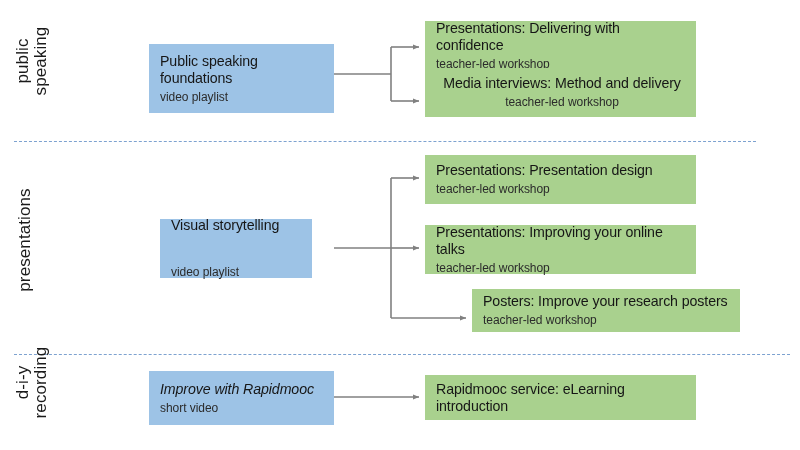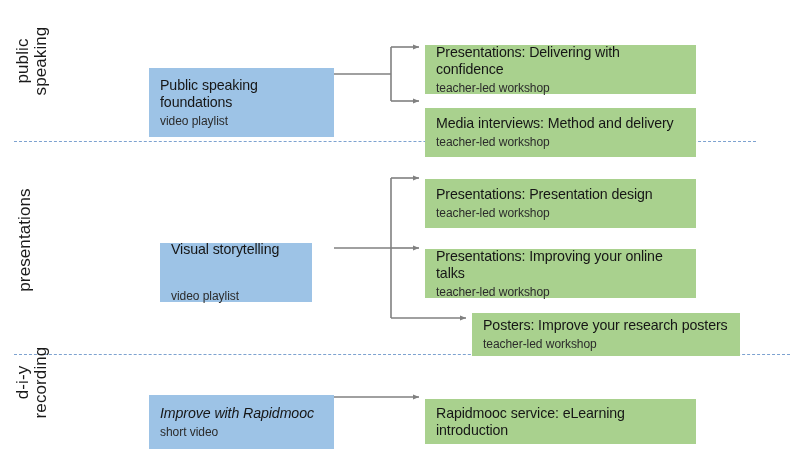--- a/index.html
+++ b/index.html
@@ -40,21 +40,20 @@
 
   
   .node {
     position: absolute;
     box-sizing: border-box;
     display: flex;
     flex-direction: column;
     justify-content: center;
     padding-left: 11px;
     padding-right: 8px;
-    margin-top: 24px;
   }
   .node.blue  { background: #9dc3e6; }
   .node.green { background: #a9d18e; }
   .node .title {
     font-size: 14.2px;
     color: #161616;
     line-height: 1.18;
     letter-spacing: -0.1px;
   }
   .node .title.italic { font-style: italic; font-weight: 500; }
@@ -112,21 +111,21 @@
   <div class="node blue" style="left:149px; top:44px; width:185px; height:69px;">
     <div class="title">Public speaking foundations</div>
     <div class="subtitle">video playlist</div>
   </div>
 
   <div class="node green" style="left:425px; top:21px; width:271px; height:49px;">
     <div class="title">Presentations: Delivering with confidence</div>
     <div class="subtitle">teacher-led workshop</div>
   </div>
 
-  <div class="node green" style="left:425px; top:84px; width:271px; height:49px;">
+  <div class="node green" style="left:425px; top:68px; width:271px; height:49px;text-align:center;">
     <div class="title">Media interviews: Method and delivery</div>
     <div class="subtitle">teacher-led workshop</div>
   </div>
 
   <div class="side-label" style="left:16px; top:325px; width:170px;">
     <span class="ln">presentations</span>
   </div>
 
   <div class="node blue" style="left:160px; top:219px; width:152px; height:59px;gap:28px;">
     <div class="title">Visual storytelling</div>

